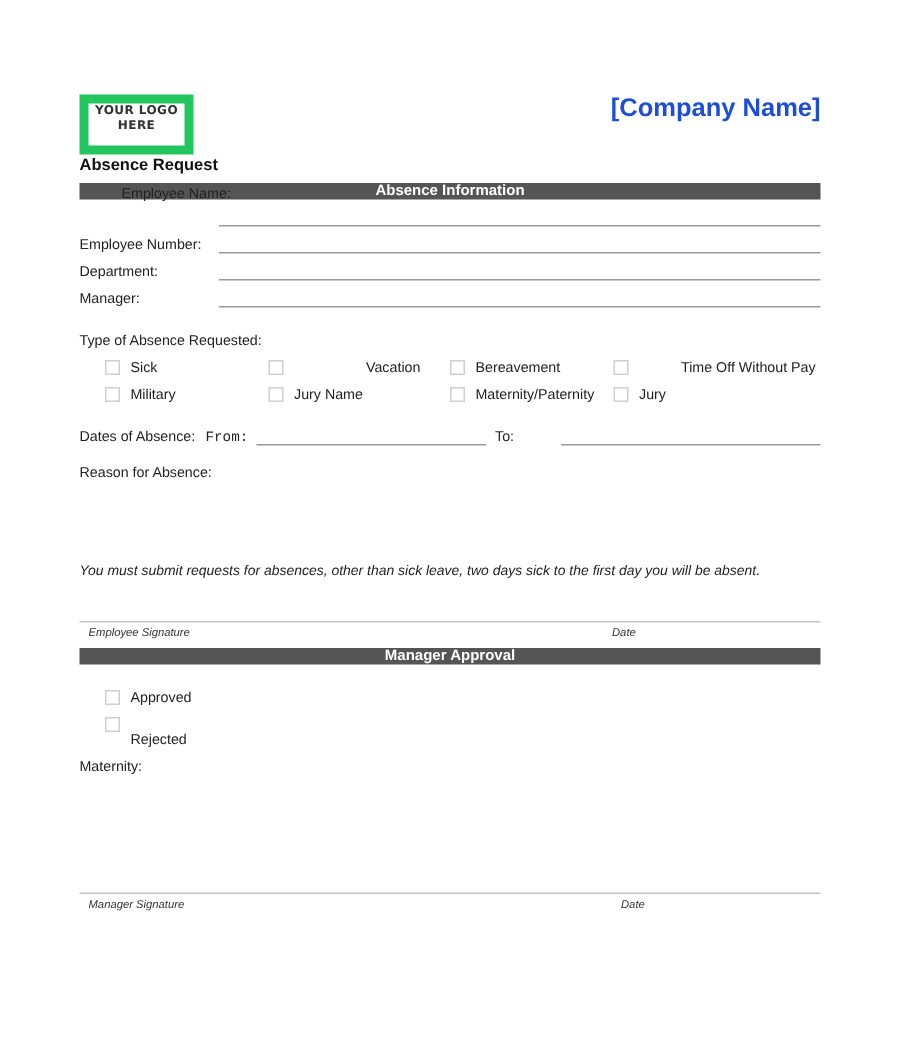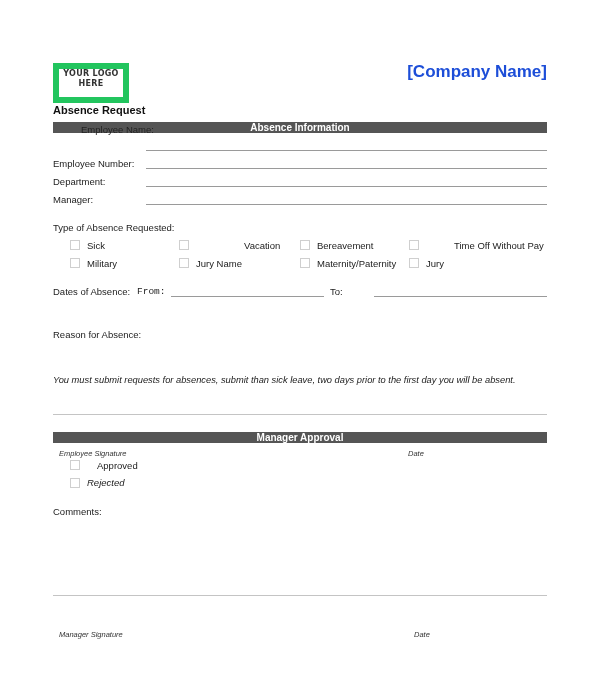--- a/index.html
+++ b/index.html
@@ -7,21 +7,21 @@
   .abs { position: absolute; }
   .logo-box { left: 53px; top: 63px; width: 64px; height: 28px; border: 6px solid #22c55e; display: flex; align-items: flex-start; justify-content: center; text-align: center; font-family: "DejaVu Sans", sans-serif; font-weight: bold; font-size: 8px; line-height: 10px; color: #333; letter-spacing: 0.3px; }
   .company { right: 53px; top: 62px; font-size: 17px; font-weight: bold; color: #1d4ed8; }
   .doc-title { left: 53px; top: 104px; font-size: 11px; font-weight: bold; color: #111; }
   .bar { left: 53px; width: 494px; height: 11px; background: #555555; color: #fff; font-size: 10px; font-weight: bold; text-align: center; line-height: 11px; }
   .lbl { font-size: 9.5px; color: #222; }
   .line { height: 0; border-top: 1px solid #9a9a9a; }
   .cb { width: 10px; height: 10px; border: 1px solid #cfcfcf; background: #fff; box-sizing: border-box; }
   .ital { font-style: italic; }
   .sig-line { height: 0; border-top: 1.5px solid #c4c4c4; }
-  .sig-lbl { font-size: 7.5px; font-style: italic; color: #333; margin-top: 32px; }
+  .sig-lbl { font-size: 7.5px; font-style: italic; color: #333; }
 </style>
 </head>
 <body>
 
 <div class="abs logo-box">
   <div>
     <div>YOUR LOGO</div>
     <div>HERE</div>
   </div>
 </div>
@@ -67,35 +67,35 @@
 
 <div class="abs cb" style="left:409px; top:258px;"></div>
 <div class="abs lbl" style="left:426px; top:258px;">Jury</div>
 
 <div class="abs lbl" style="left:53px; top:286px;">Dates of Absence:</div>
 <div class="abs lbl" style="left:137px; top:286px;font-family:Liberation Mono, monospace;">From:</div>
 <div class="abs line" style="left:171px; top:296px; width:153px;"></div>
 <div class="abs lbl" style="left:330px; top:286px;">To:</div>
 <div class="abs line" style="left:374px; top:296px; width:173px;"></div>
 
-<div class="abs lbl" style="left:53px; top:329px;">Reason for Absence:</div>
+<div class="abs lbl" style="left:53px; top:310px;">Reason for Absence:</div>
 <div class="abs" style="left:53px; top:328px; width:494px; height:42px;"></div>
 
-<div class="abs lbl ital" style="left:53px; top:375px; font-size:9.3px;">You must submit requests for absences, submit than sick leave, two days prior to the first day you will be absent.</div>
+<div class="abs lbl ital" style="left:53px; top:375px; font-size:9.3px;">You must submit requests for absences, other than sick leave, two days sick to the first day you will be absent.</div>
 
 <div class="abs sig-line" style="left:53px; top:414px; width:494px;"></div>
 <div class="abs sig-lbl" style="left:59px; top:417px;">Employee Signature</div>
 <div class="abs sig-lbl" style="left:408px; top:417px;">Date</div>
 
 <div class="abs bar" style="top:432px;">Manager Approval</div>
 
 <div class="abs cb" style="left:70px; top:460px;"></div>
-<div class="abs lbl" style="left:97px; top:460px;">Approved</div>
+<div class="abs lbl" style="left:87px; top:460px;">Approved</div>
 
 <div class="abs cb" style="left:70px; top:478px;"></div>
-<div class="abs lbl" style="left:87px; top:477px;font-style:italic;">Rejected</div>
+<div class="abs lbl" style="left:87px; top:488px;">Rejected</div>
 
-<div class="abs lbl" style="left:53px; top:506px;">Comments:</div>
+<div class="abs lbl" style="left:53px; top:506px;">Maternity:</div>
 <div class="abs" style="left:53px; top:520px; width:494px; height:70px;"></div>
 
 <div class="abs sig-line" style="left:53px; top:595px; width:494px;"></div>
 <div class="abs sig-lbl" style="left:59px; top:598px;">Manager Signature</div>
 <div class="abs sig-lbl" style="left:414px; top:598px;">Date</div>
 
 </body></html>

